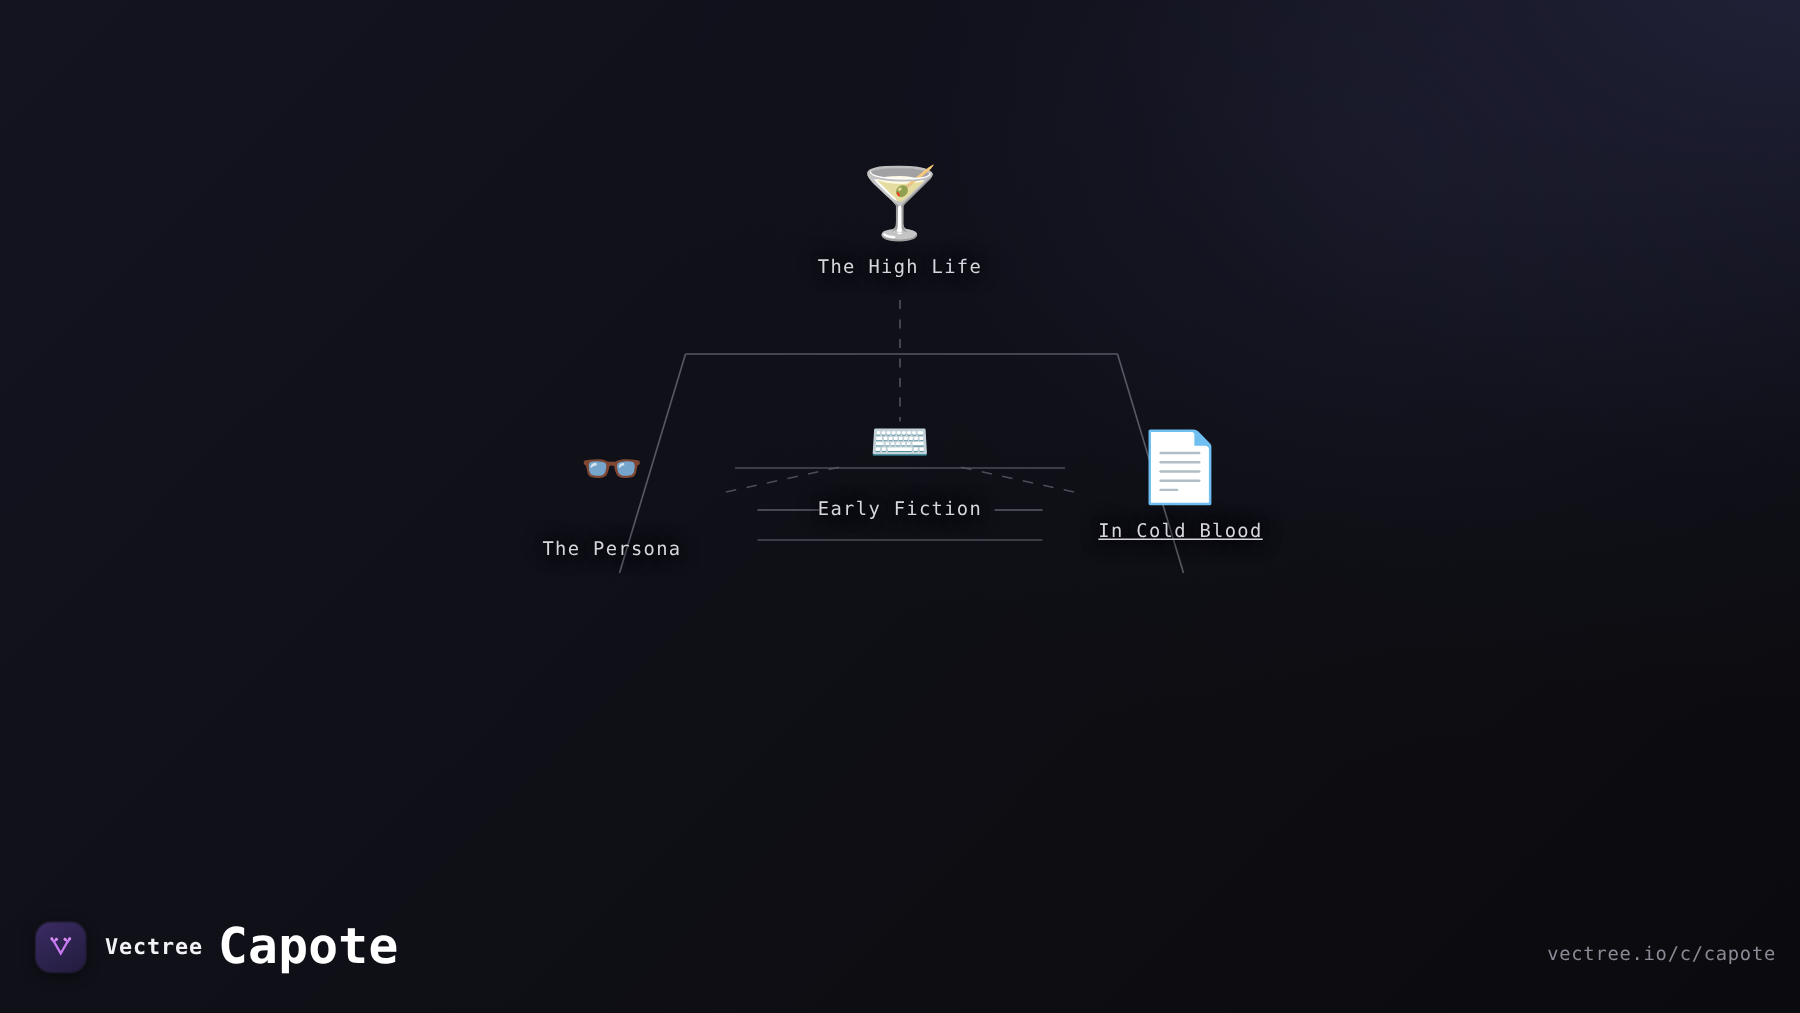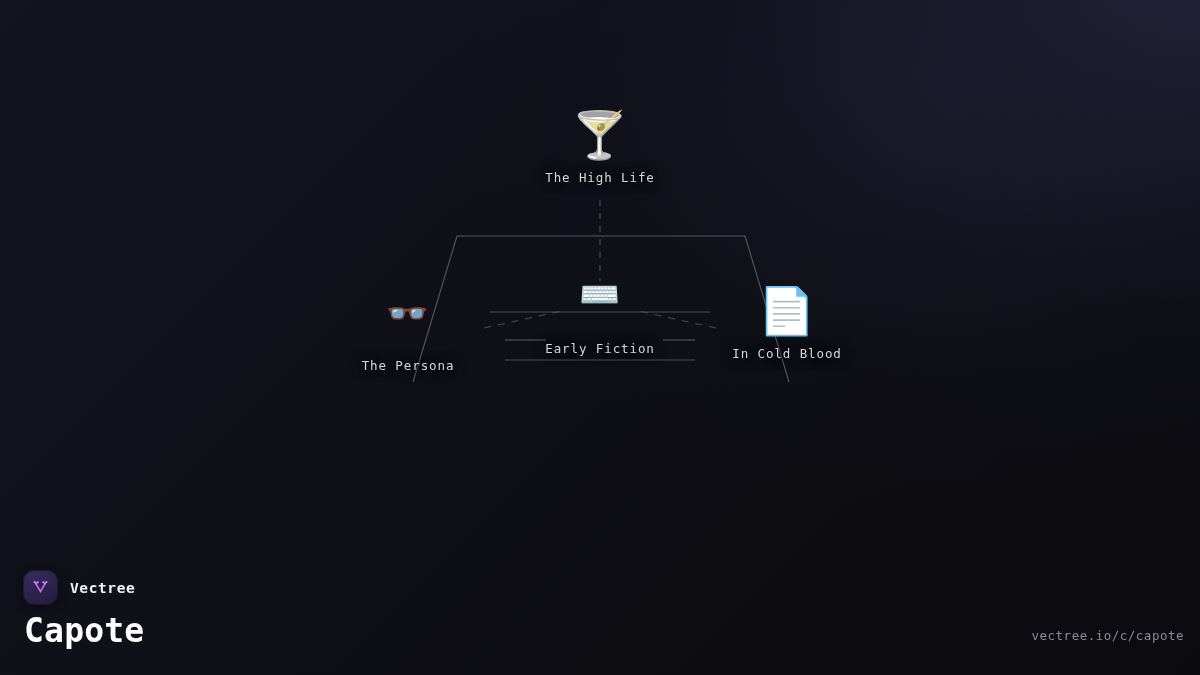--- a/index.html
+++ b/index.html
@@ -57,32 +57,32 @@
   #node-root      { left:600px; top:112px; }
   #node-root .node-emoji { font-size:46px; }
   #node-root .node-label { margin-top:12px; }
 
   #node-persona   { left:408px; top:296px; }
   #node-persona .node-emoji { font-size:34px; }
   #node-persona .node-label { margin-top:28px; }
 
   #node-fiction   { left:600px; top:278px; }
   #node-fiction .node-emoji { font-size:33px; }
-  #node-fiction .node-label { margin-top:30px; }
+  #node-fiction .node-label { margin-top:20px; }
 
   #node-cold      { left:787px; top:288px; }
   #node-cold .node-emoji { font-size:46px; }
-  #node-cold .node-label { margin-top:12px; }
+  #node-cold .node-label { margin-top:12px;text-decoration:underline; }
 
   
   #brand {
     position:absolute;
     left:24px; bottom:26px;
     display:flex;
-    flex-direction:column;
+    flex-direction:row;
     gap:10px;
   }
   #brand-row {
     display:flex;
     align-items:center;
     gap:13px;
   }
   #brand-logo {
     width:33px; height:33px;
     border-radius:10px;

